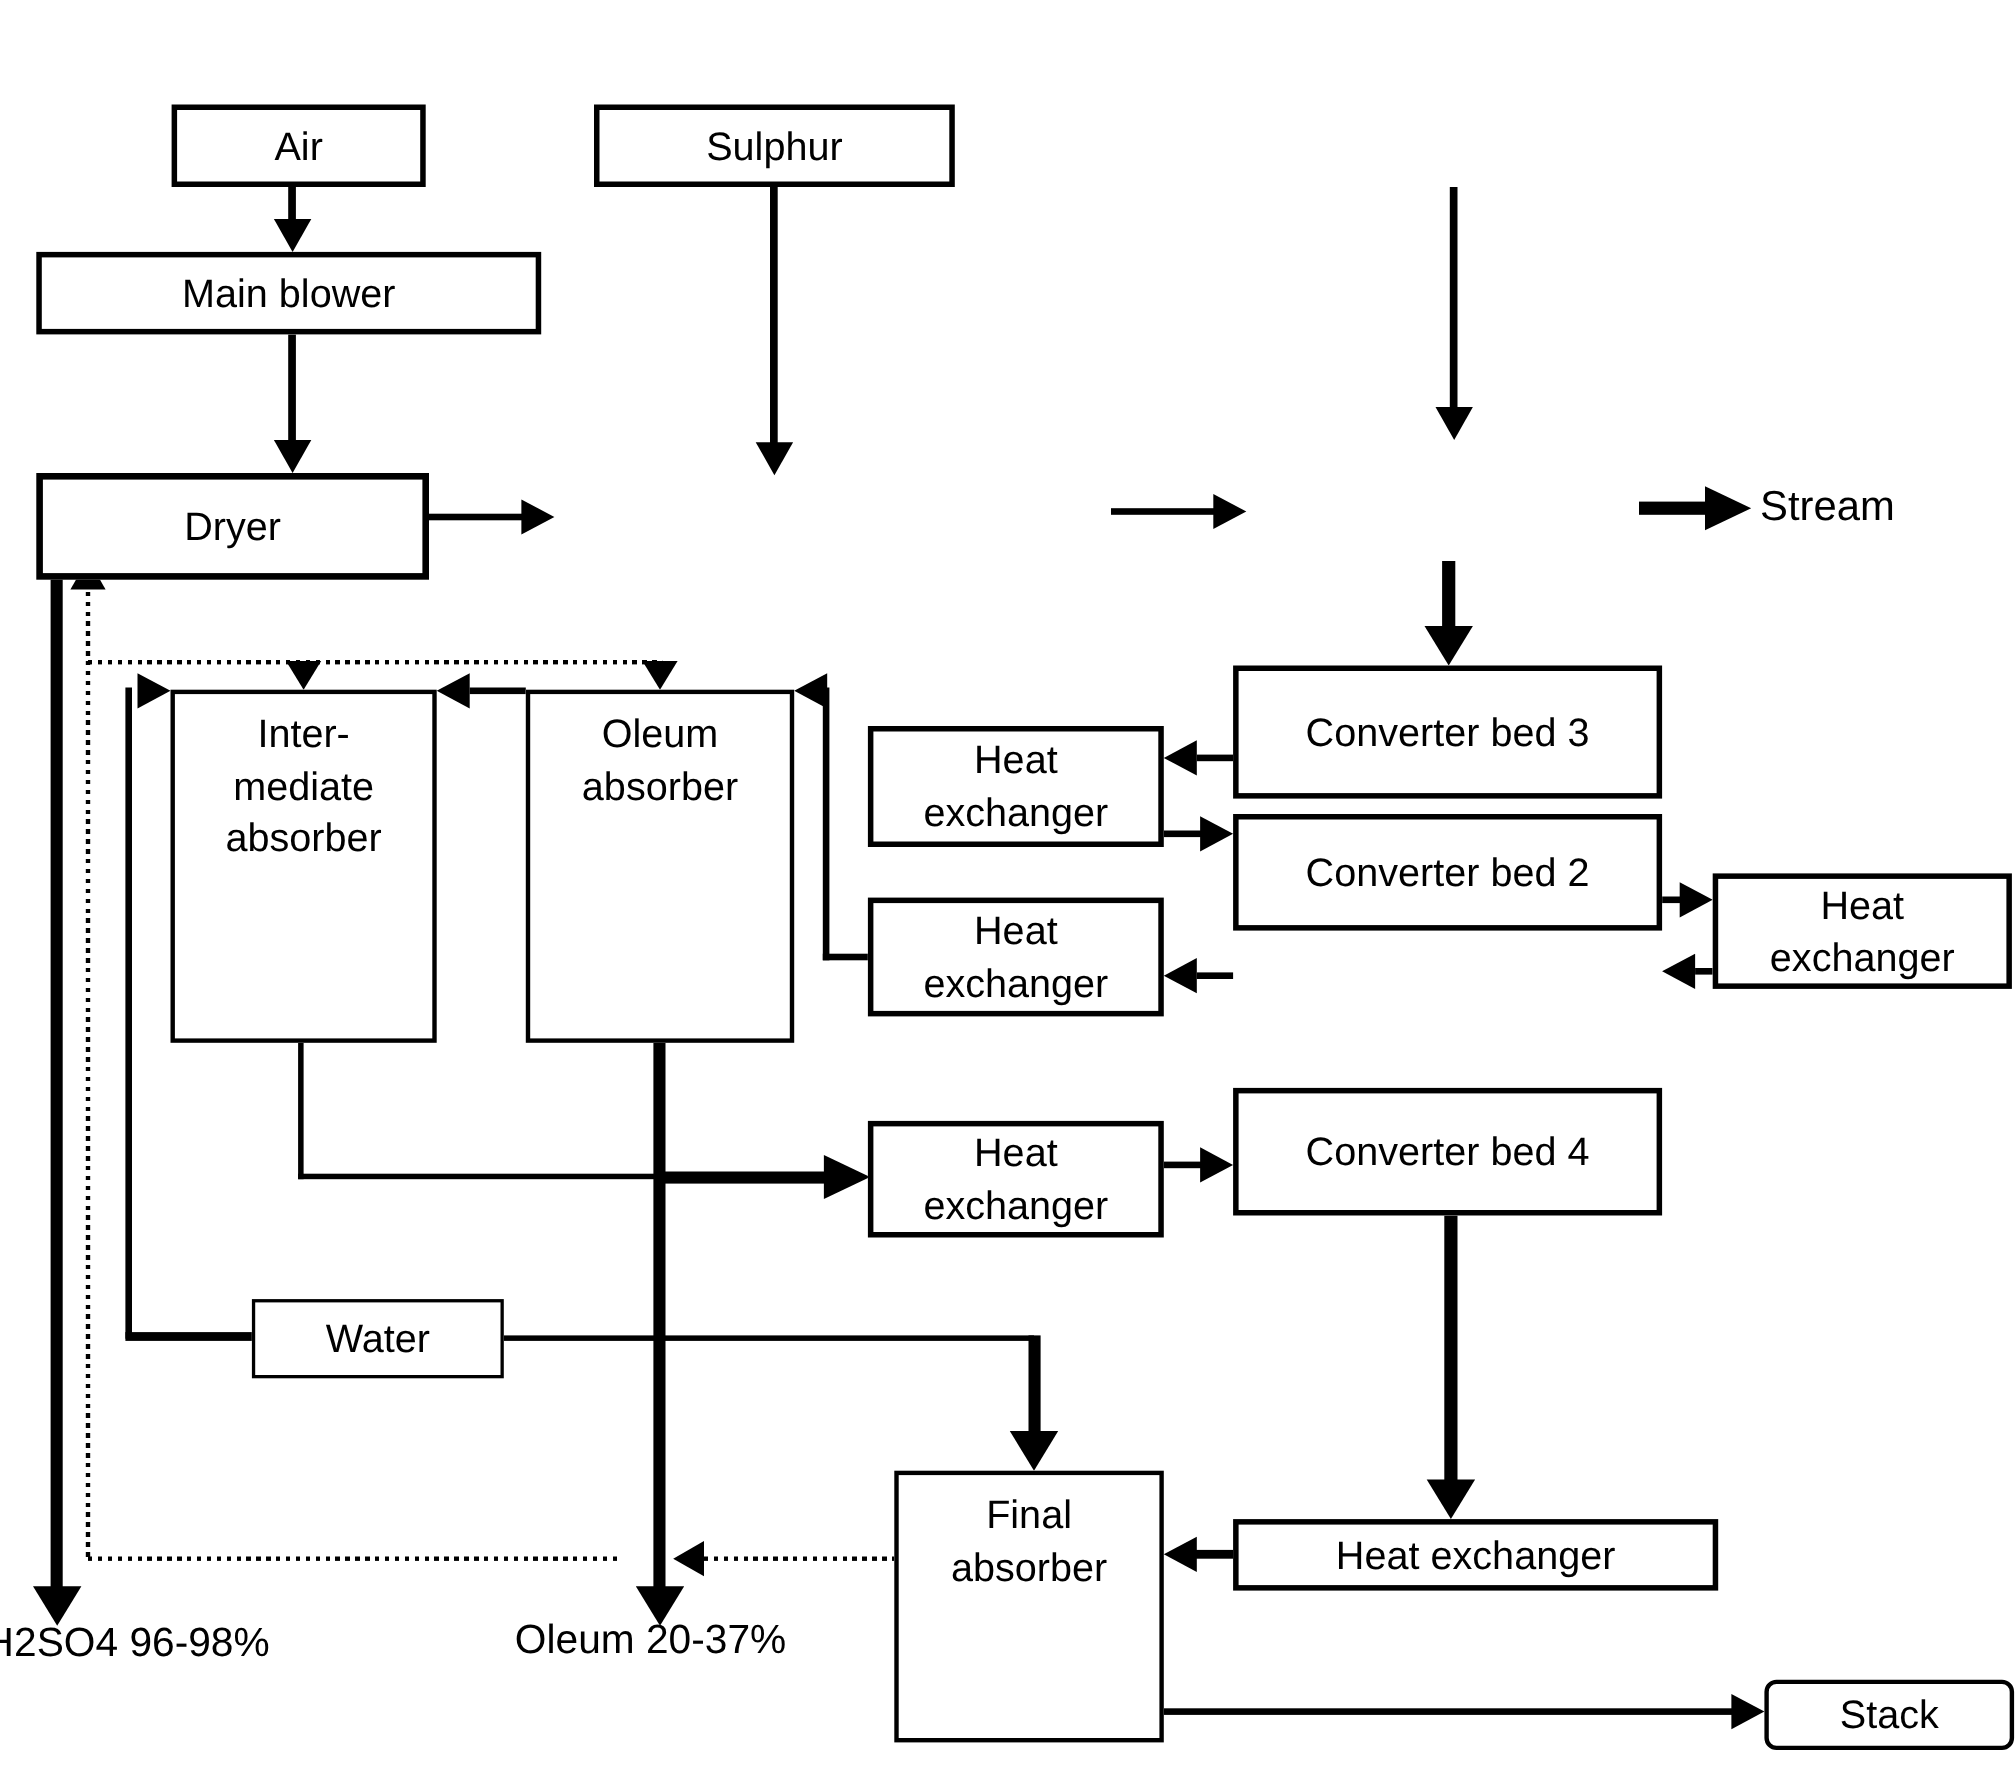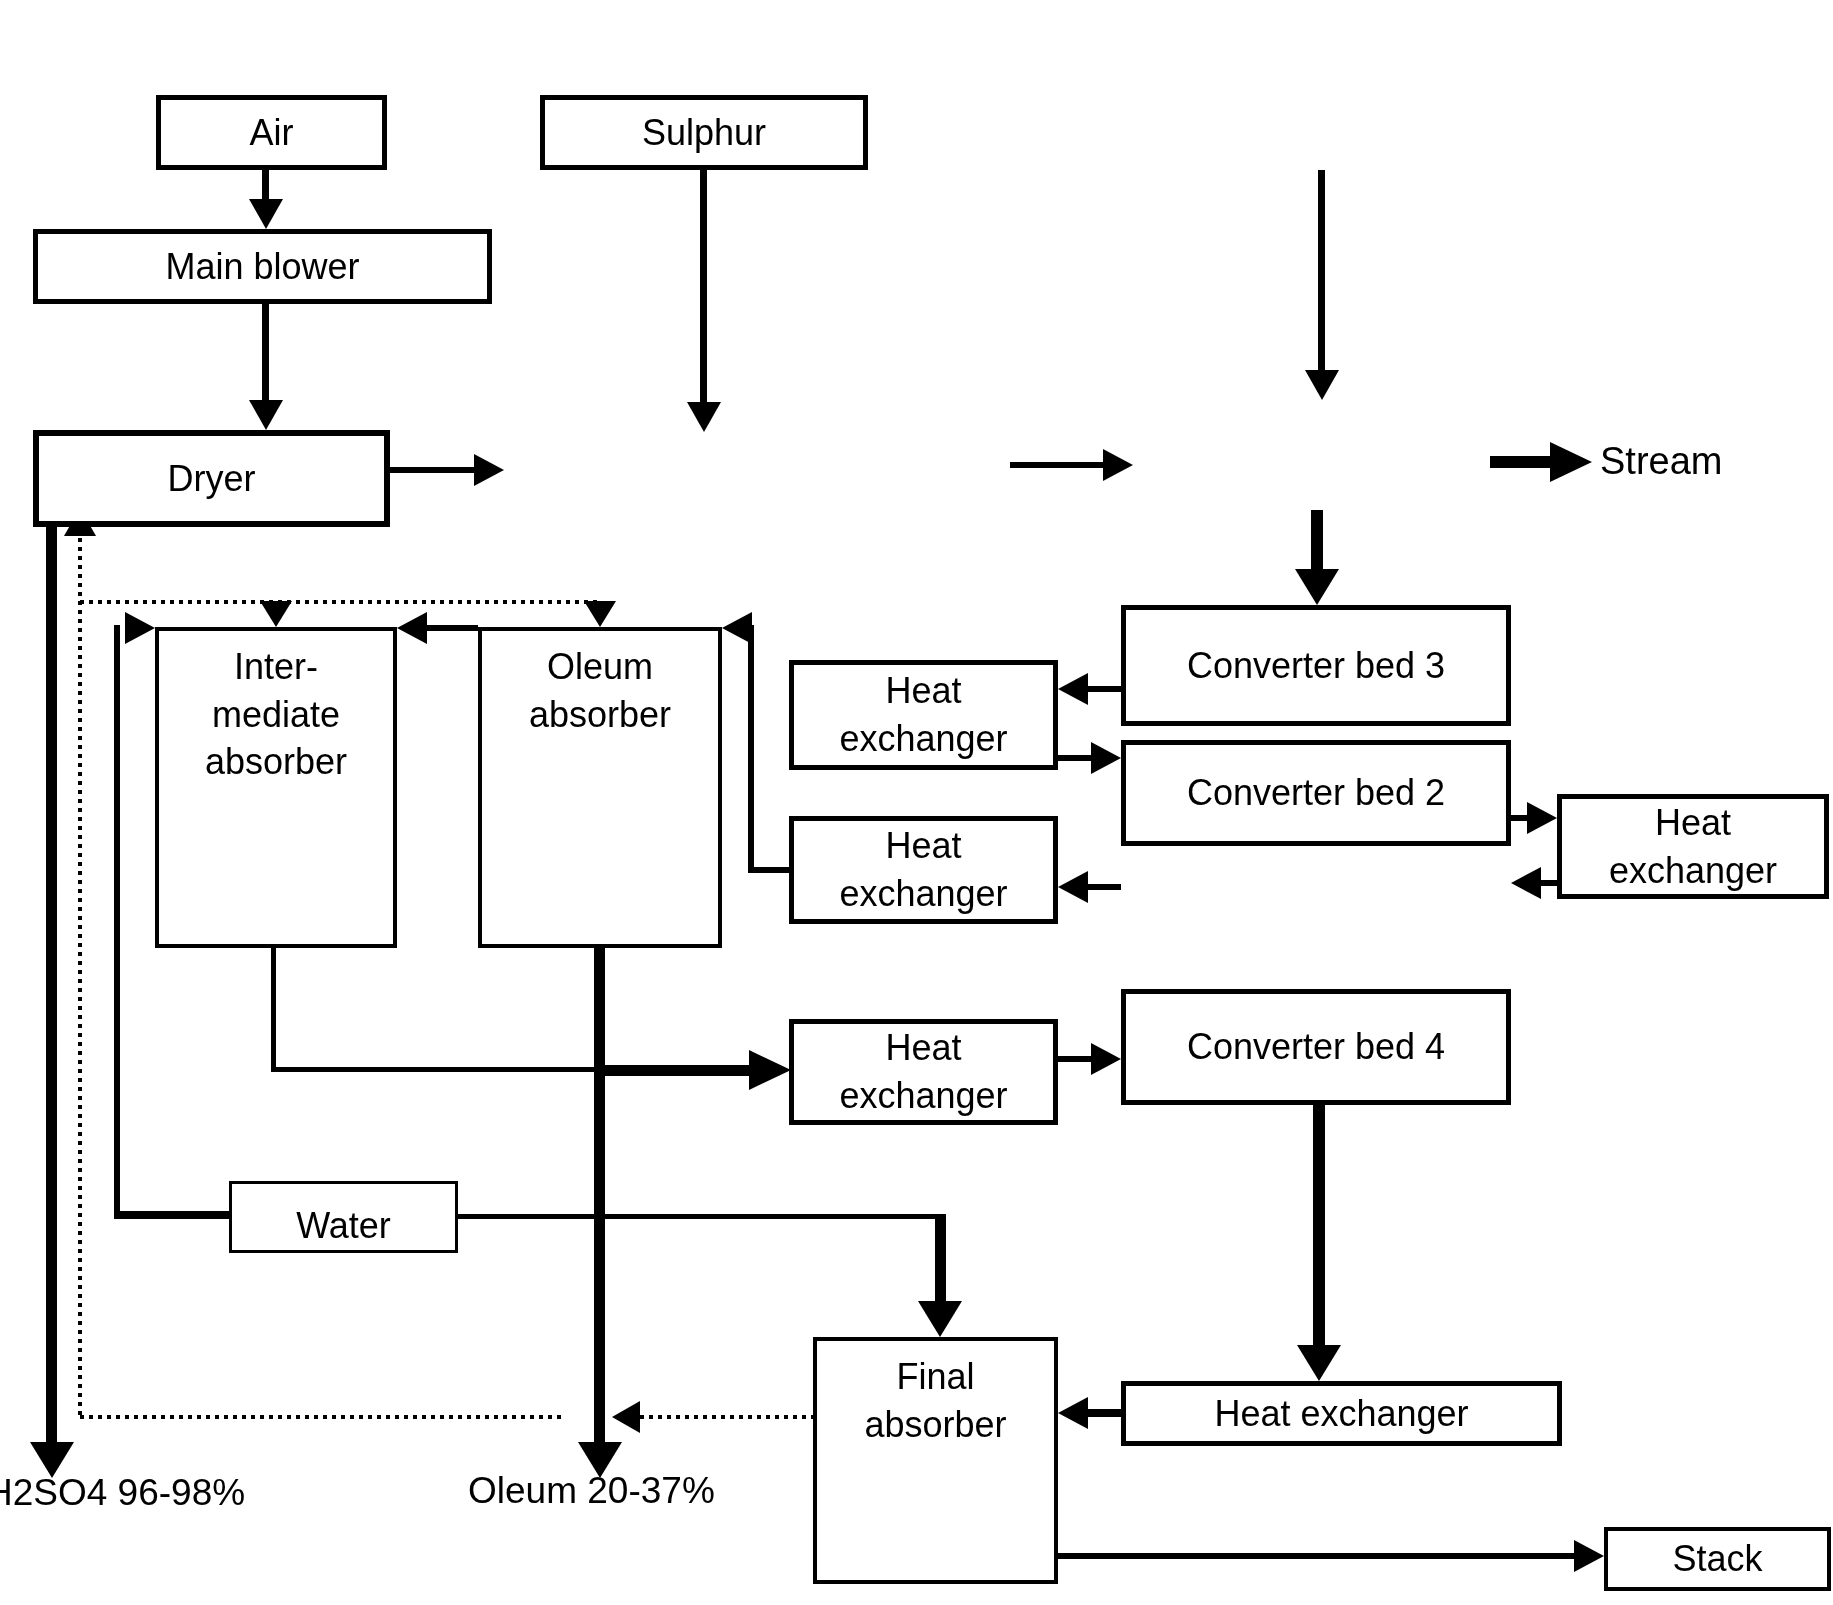--- a/index.html
+++ b/index.html
@@ -137,22 +137,22 @@
 exchanger</span></div>
   <div class="box" style="left:789px;top:1019px;width:269px;height:106px;"><span>Heat
 exchanger</span></div>
   <div class="box" style="left:1121px;top:1381px;width:441px;height:65px;"><span>Heat exchanger</span></div>
 
   <div class="box thin top" style="left:155px;top:627px;width:242px;height:321px;"><span>Inter-
 mediate
 absorber</span></div>
   <div class="box thin top" style="left:478px;top:627px;width:244px;height:321px;"><span>Oleum
 absorber</span></div>
-  <div class="box hair" style="left:229px;top:1181px;width:229px;height:72px;align-items:flex-end;"><span>Water</span></div>
+  <div class="box hair" style="left:229px;top:1181px;width:229px;height:72px;"><span>Water</span></div>
   <div class="box thin top" style="left:813px;top:1337px;width:245px;height:247px;"><span>Final
 absorber</span></div>
-  <div class="box thin" style="left:1604px;top:1527px;width:227px;height:64px;"><span>Stack</span></div>
+  <div class="box thin" style="left:1604px;top:1527px;width:227px;height:64px;border-radius:11px;"><span>Stack</span></div>
 
   <div class="lbl" style="left:1600px;top:440px;font-size:38px;">Stream</div>
   <div class="lbl" style="left:-14px;top:1472px;">H2SO4 96-98%</div>
   <div class="lbl" style="left:468px;top:1470px;">Oleum 20-37%</div>
 
 </div>
 
 </body></html>

